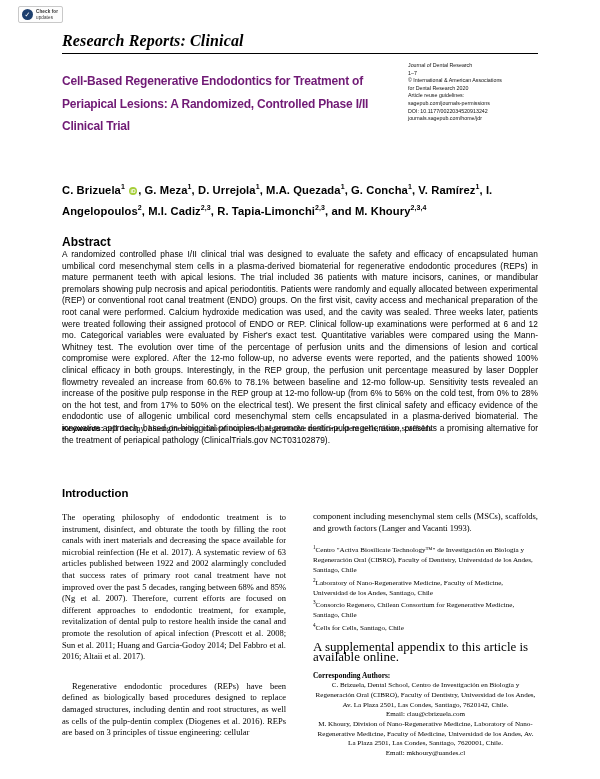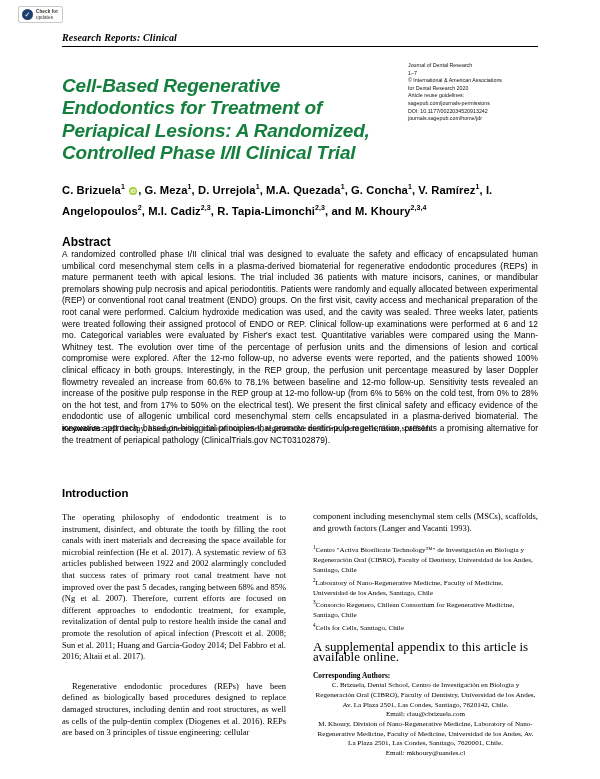--- a/index.html
+++ b/index.html
@@ -60,37 +60,36 @@
     top: 32px;
     left: 62px;
     right: 62px;
     border-bottom: 1px solid #000;
     padding-bottom: 3px;
   }
   .runhead-text {
     font-family: "Liberation Serif", serif;
     font-style: italic;
     font-weight: bold;
-    font-size: 10px;
+    font-size: 16px;
     letter-spacing: 0.15px;
   }
 
   
   .title {
     position: absolute;
     top: 62px;
     left: 62px;
     width: 330px;
     font-family: "Liberation Sans", sans-serif;
     font-weight: bold;
-    font-size: 19px;
+    font-size: 12px;
     line-height: 22.5px;
     letter-spacing: -0.2px;
-    color: #15803d;
-    font-style: italic;
+    color: #701a75;
   }
 
   
   .jmeta {
     position: absolute;
     top: 62px;
     left: 408px;
     width: 132px;
     font-family: "Liberation Sans", sans-serif;
     font-size: 5.3px;

